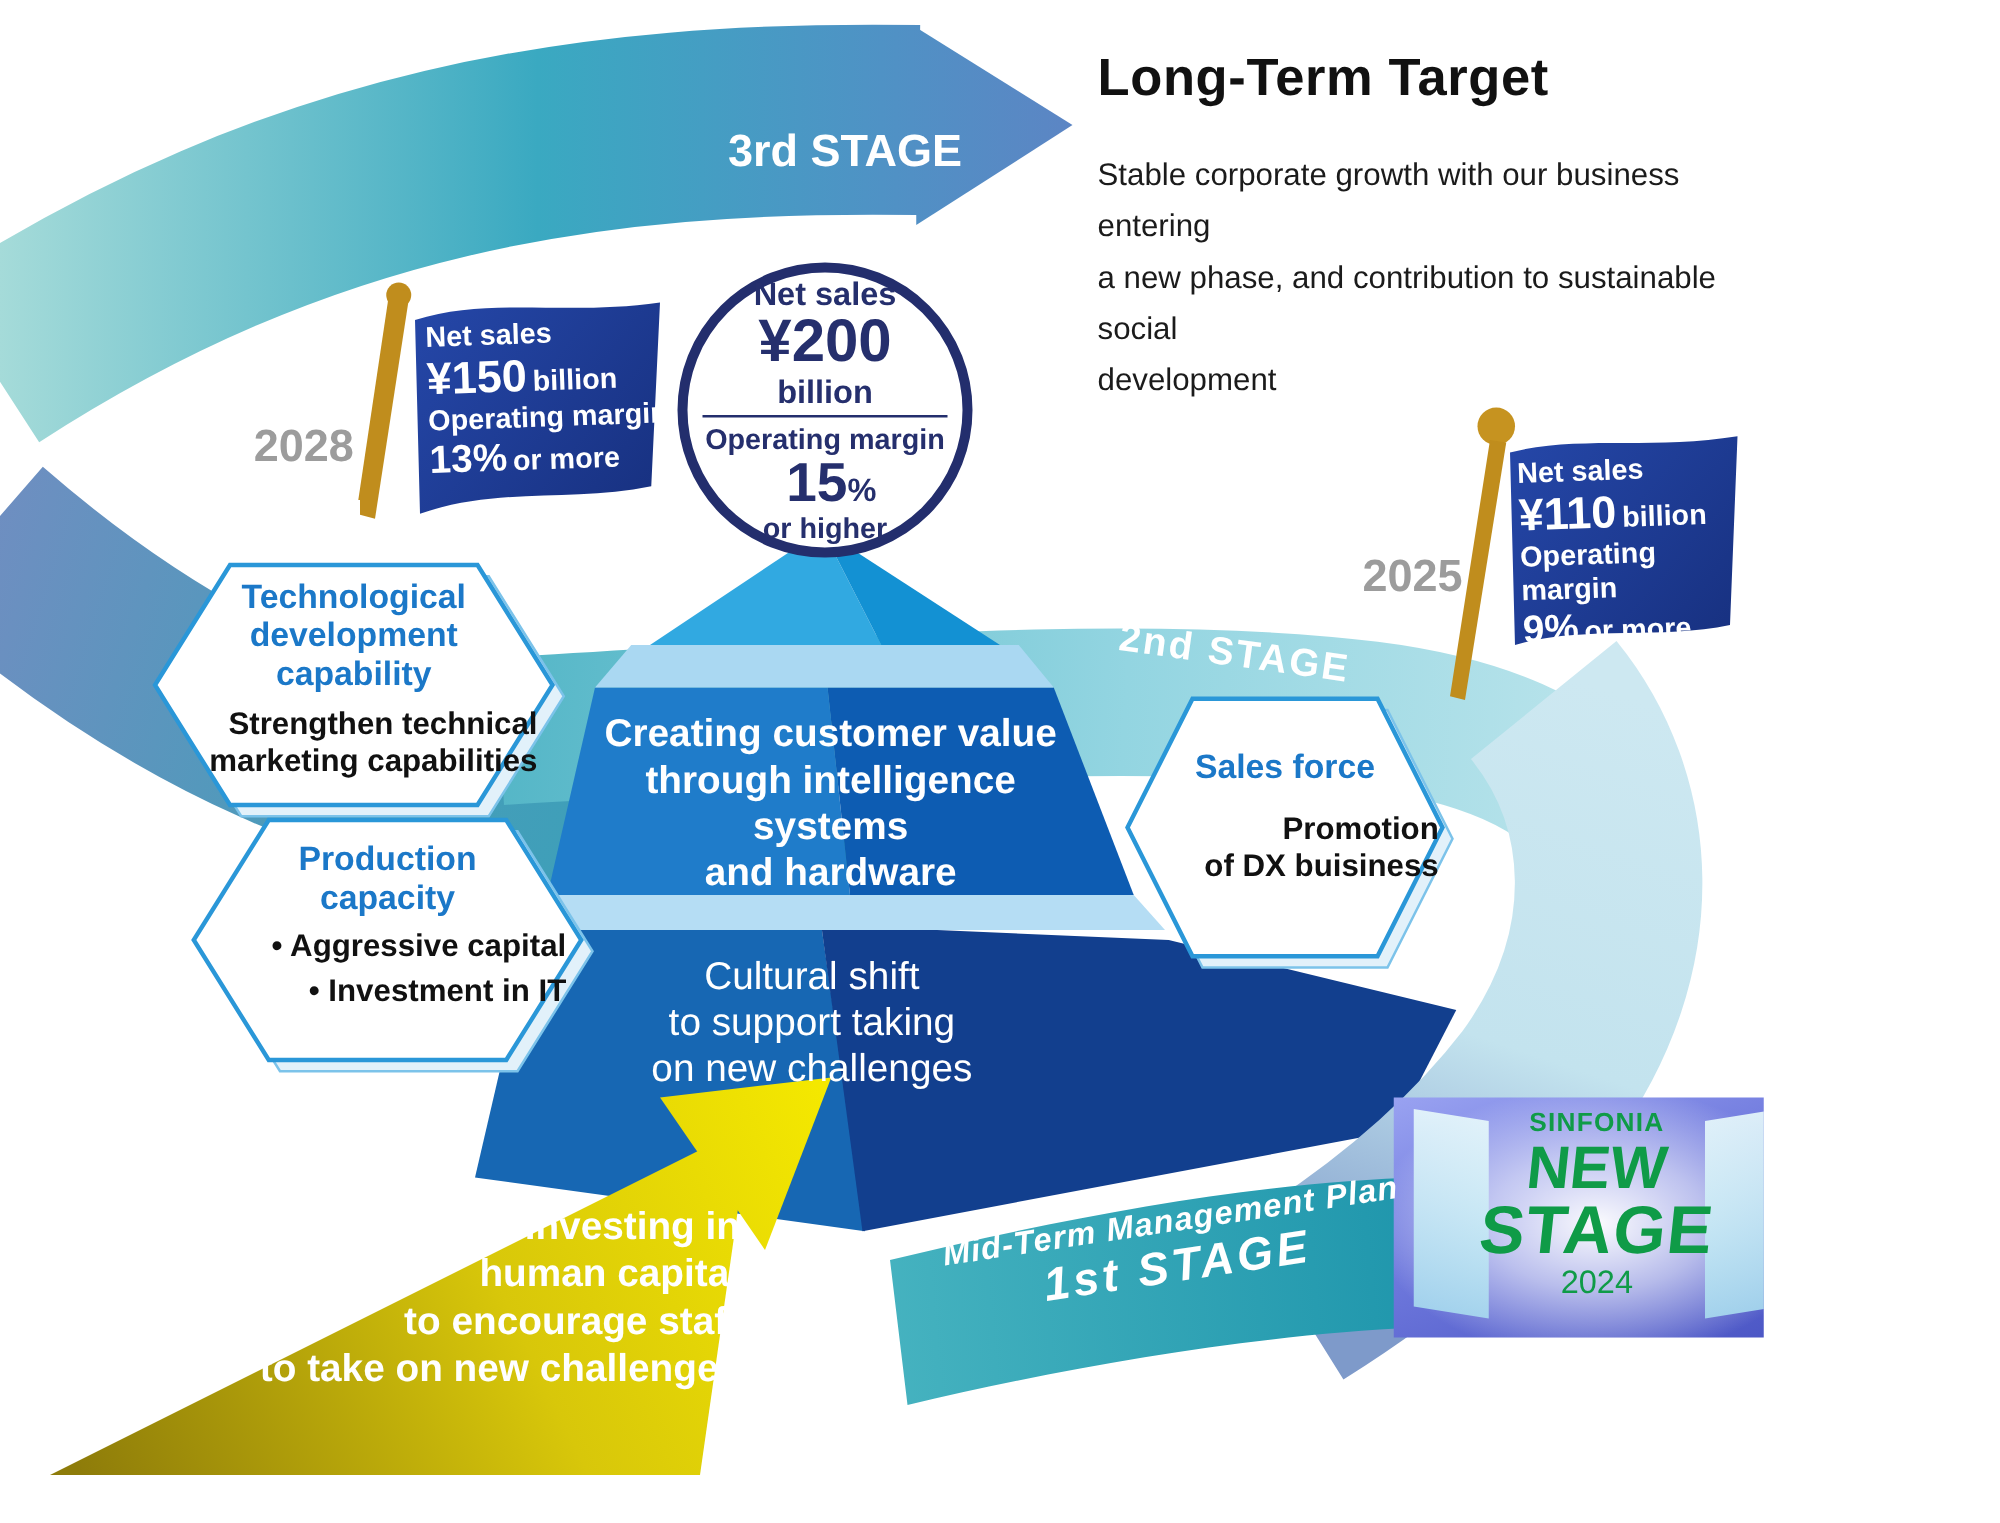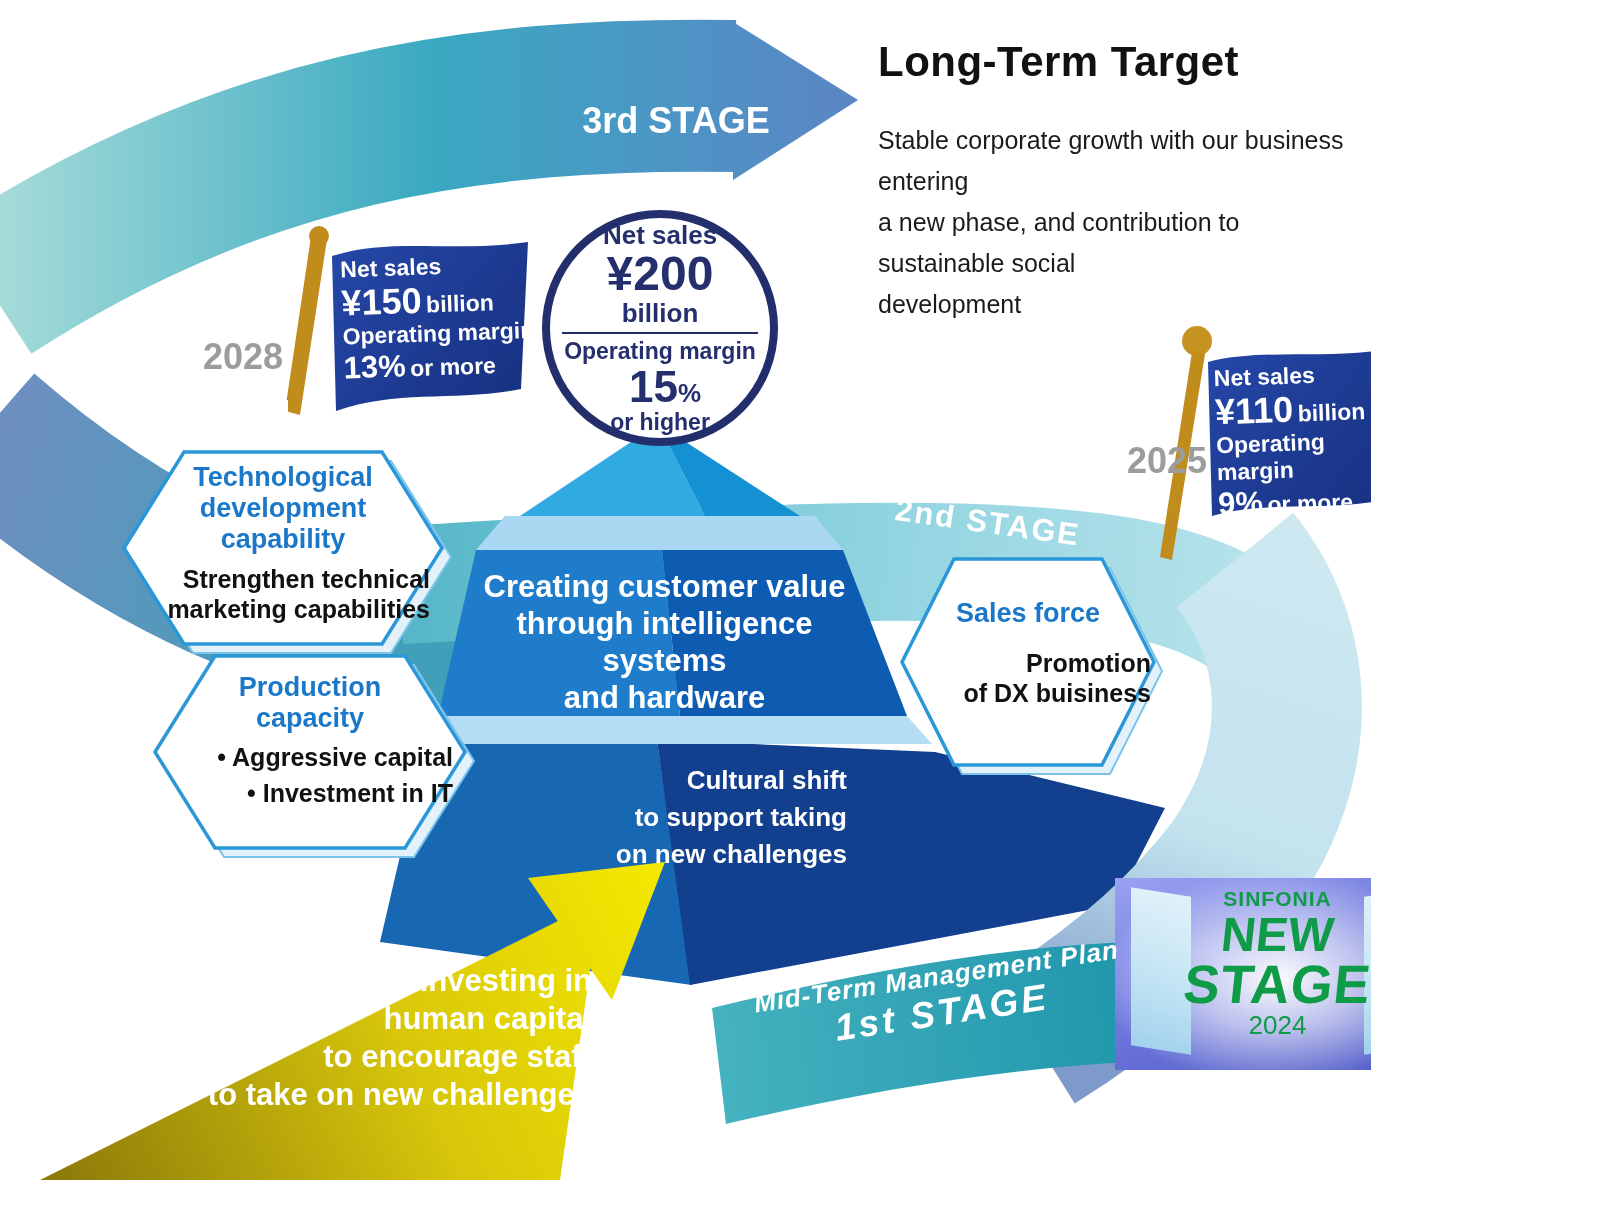--- a/index.html
+++ b/index.html
@@ -1,31 +1,31 @@
 <!DOCTYPE html>
 <html><head>
 <meta charset="utf-8">
 <style>
   html,body{margin:0;padding:0;background:#fff;}
   .canvas{position:relative;width:1371px;height:1218px;background:#fff;overflow:hidden;
-          font-family:"Liberation Sans","DejaVu Sans",sans-serif;}
+          font-family:"Liberation Sans","DejaVu Sans",sans-serif;padding-left:40px;}
   svg.bg{position:absolute;left:0;top:0;z-index:1;}
   .txt{position:absolute;z-index:10;}
 
   
   .lt-title{left:878px;top:38px;font-size:42px;font-weight:bold;color:#111;letter-spacing:0.5px;}
   .lt-desc{left:878px;top:120px;font-size:25px;color:#1b1b1b;line-height:41px;}
 
   
   .stage3{left:556px;top:100px;width:240px;text-align:center;font-size:36px;font-weight:bold;color:#fff;}
   .stage2{left:898px;top:492px;font-size:31px;font-weight:bold;color:#fff;letter-spacing:2px;
           transform:rotate(8deg);transform-origin:left top;}
   .year{font-size:36px;font-weight:bold;color:#9c9c9c;}
   .year-2028{left:203px;top:336px;}
-  .year-2025{left:1090px;top:440px;margin-left:37px;}
+  .year-2025{left:1090px;top:440px;}
 
   
   .flag-text{color:#fff;transform:rotate(-2deg);}
   .flag-text .lbl{font-size:23px;font-weight:bold;line-height:27px;}
   .flag-text .amt{font-size:36px;font-weight:bold;line-height:40px;}
   .flag-text .unit{font-size:23px;font-weight:bold;}
   .flag-text .mval{font-size:31px;font-weight:bold;line-height:35px;}
   .flag-text .msuf{font-size:23px;font-weight:bold;}
   .flag1{left:342px;top:253px;width:200px;}
   .flag2{left:1216px;top:362px;width:190px;}
@@ -51,22 +51,22 @@
   .hex1-body{left:136px;top:564px;width:294px;}
   .hex2-title{left:177px;top:672px;width:266px;}
   .hex2-body{left:167px;top:742px;width:286px;}
   .hex2-body .b2{margin-top:6px;}
   .hex3-title{left:905px;top:598px;width:246px;}
   .hex3-body{left:905px;top:648px;width:246px;}
 
   
   .pyr-mid{left:452px;top:568px;width:425px;text-align:center;color:#fff;
            font-size:31px;font-weight:bold;line-height:37px;}
-  .pyr-bot{left:452px;top:762px;width:395px;text-align:right;color:#fff;
-           font-size:26px;font-weight:bold;line-height:37px;}
+  .pyr-bot{left:452px;top:762px;width:395px;text-align:center;color:#fff;
+           font-size:31px;font-weight:normal;line-height:37px;}
 
   
   .hc-text{left:150px;top:962px;width:442px;text-align:right;color:#fff;
            font-size:31px;font-weight:bold;line-height:38px;}
 
   
   .banner-text{left:750px;top:988px;width:372px;text-align:center;color:#fff;
                transform:rotate(-8.5deg);transform-origin:left top;font-style:italic;}
   .banner-text .b-plan{font-size:26px;font-weight:bold;letter-spacing:1px;line-height:32px;}
   .banner-text .b-stage{font-size:37px;font-weight:bold;letter-spacing:3px;line-height:42px;}

